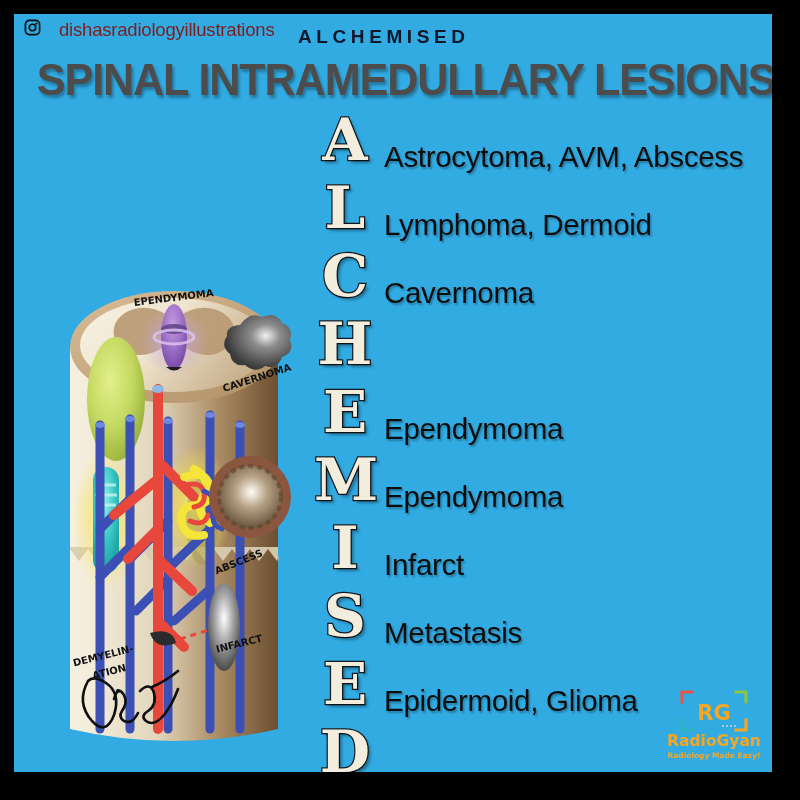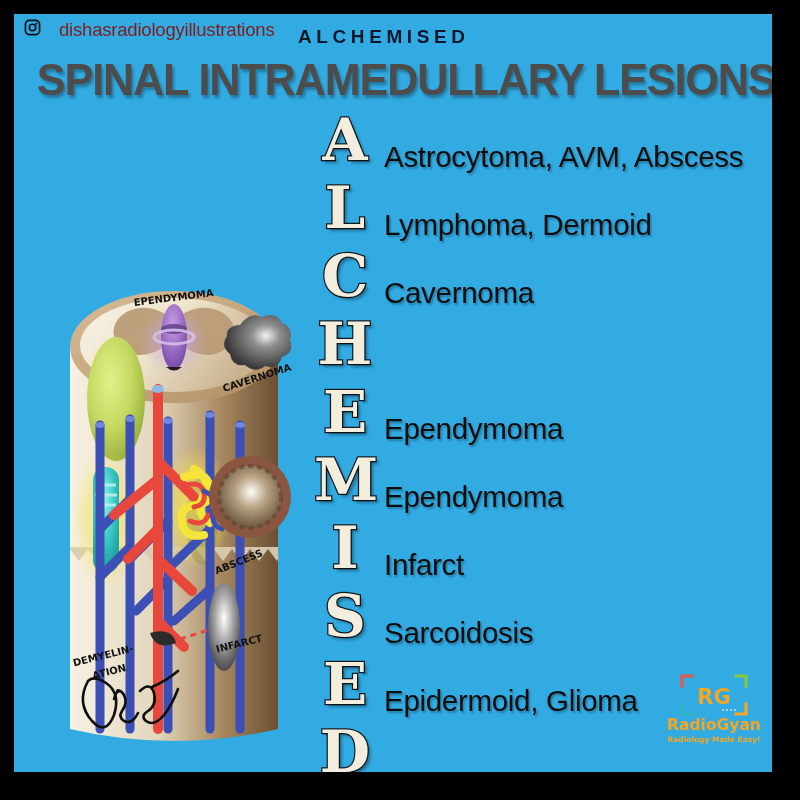--- a/index.html
+++ b/index.html
@@ -35,21 +35,21 @@
           paint-order:stroke fill;
           text-shadow:3px 3px 3px rgba(0,0,0,.35);}
   .term{margin-left:70px;color:#0d0d0d;font-size:29.5px;letter-spacing:-.3px;
         white-space:nowrap;text-shadow:1.5px 2px 2px rgba(0,0,0,.28);margin-top:34px;}
 
   
   #art{position:absolute;left:30px;top:215px;width:260px;height:530px;}
   #art svg{display:block;width:100%;height:100%;}
 
   
-  #logo{position:absolute;right:10px;bottom:24px;width:96px;height:82px;}
+  #logo{position:absolute;right:10px;bottom:8px;width:96px;height:82px;}
   #logo svg{display:block;width:100%;height:100%;}
 </style>
 </head>
 <body>
 
 <div id="poster" style="background: rgb(0, 0, 0);">
   <div id="card" style="background: rgb(50, 171, 226);">
 
     <div id="handle">
       <svg class="ig" viewBox="0 0 24 24">
@@ -87,21 +87,21 @@
         <div class="row">
           <div class="letter" style="color: rgb(242, 237, 220); -webkit-text-stroke: 2.5px rgb(18, 24, 29);">M</div>
           <div class="term">Ependymoma</div>
         </div>
         <div class="row">
           <div class="letter" style="color: rgb(242, 237, 220); -webkit-text-stroke: 2.5px rgb(18, 24, 29);">I</div>
           <div class="term">Infarct</div>
         </div>
         <div class="row">
           <div class="letter" style="color: rgb(242, 237, 220); -webkit-text-stroke: 2.5px rgb(18, 24, 29);">S</div>
-          <div class="term">Sarcoidosis</div>
+          <div class="term">Metastasis</div>
         </div>
         <div class="row">
           <div class="letter" style="color: rgb(242, 237, 220); -webkit-text-stroke: 2.5px rgb(18, 24, 29);">E</div>
           <div class="term">Epidermoid, Glioma</div>
         </div>
         <div class="row">
           <div class="letter" style="color: rgb(242, 237, 220); -webkit-text-stroke: 2.5px rgb(18, 24, 29);">D</div>
         </div>
       </div>
 

